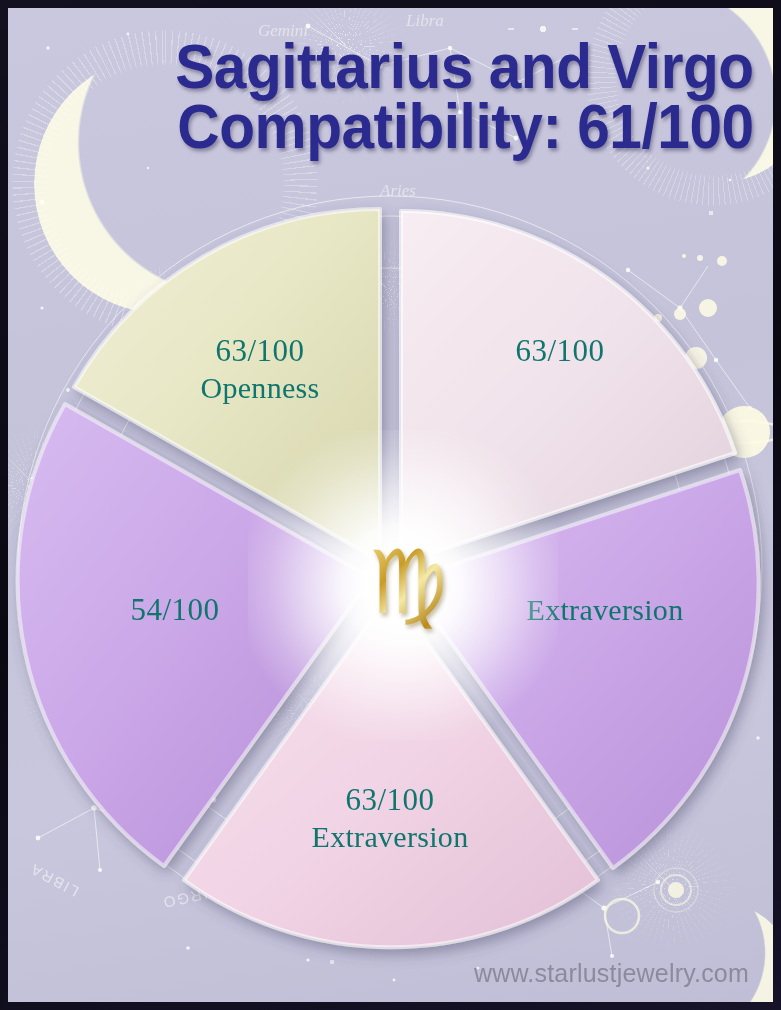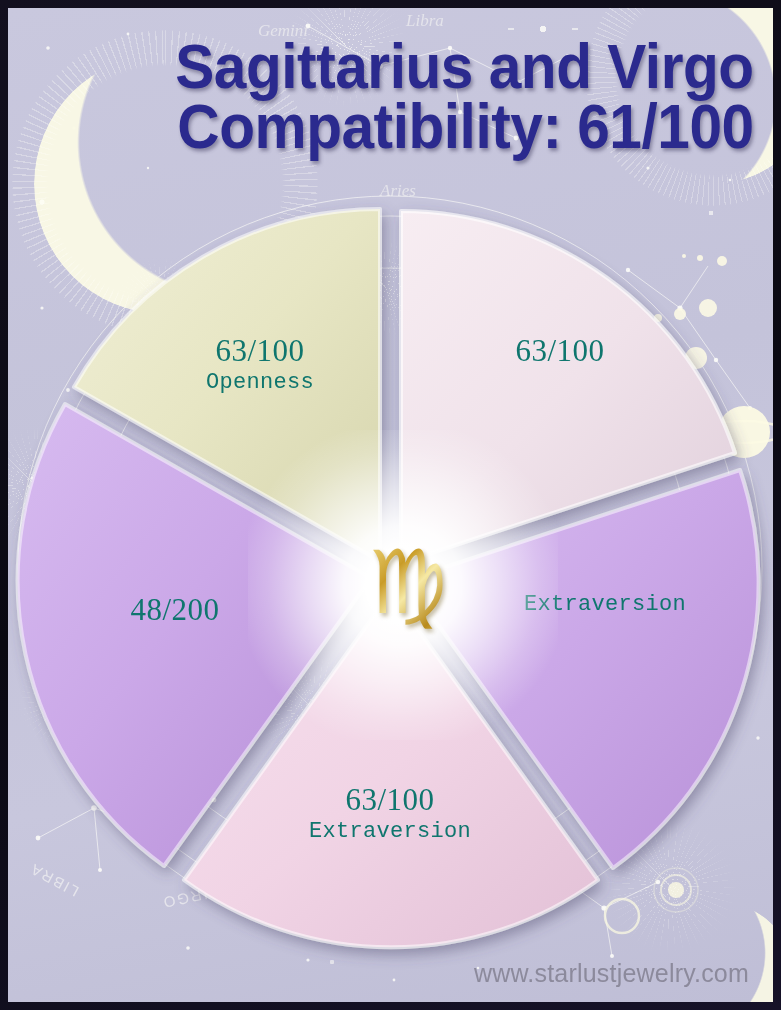--- a/index.html
+++ b/index.html
@@ -57,21 +57,21 @@
         transform:scaleX(.93);
         text-shadow:2px 3px 4px rgba(60,55,90,.45);}
 
   
   #pie{position:absolute;left:0;top:0;width:781px;height:1010px;z-index:20;}
 
   .slicelabel{position:absolute;z-index:30;text-align:center;color:#0f766e;
      font-family:"Liberation Serif",serif;font-weight:400;line-height:1.18;
      white-space:nowrap;}
   .slicelabel .num{font-size:31px;letter-spacing:.5px;}
-  .slicelabel .nm{font-size:22px;letter-spacing:.3px;font-family:Liberation Mono, monospace;}
+  .slicelabel .nm{font-size:30px;letter-spacing:.3px;}
 
   
   #glow{position:absolute;z-index:32;left:248px;top:430px;width:310px;height:310px;
      background:radial-gradient(circle at 50% 50%,
         rgba(255,255,255,1) 0 17%, rgba(255,255,255,.93) 27%,
         rgba(255,255,255,.6) 44%, rgba(255,255,255,.22) 62%,
         rgba(255,255,255,0) 76%);}
   #glyph{position:absolute;z-index:34;left:356px;top:527px;width:104px;height:112px;
      display:flex;align-items:center;justify-content:center;
      font-size:88px;line-height:1;
@@ -307,21 +307,21 @@
   <div class="slicelabel" style="left:490px;top:592px;width:230px;">
     <div class="nm">Extraversion</div>
   </div>
 
   <div class="slicelabel" style="left:255px;top:782px;width:270px;">
     <div class="num">63/100</div>
     <div class="nm">Extraversion</div>
   </div>
 
   <div class="slicelabel" style="left:50px;top:592px;width:250px;">
-    <div class="num">48/200</div>
+    <div class="num">54/100</div>
   </div>
 
   <div id="glow"></div>
   <div id="glyph">♍</div>
 
   <div id="wm">www.starlustjewelry.com</div>
 
 </div>
 
 </body></html>

